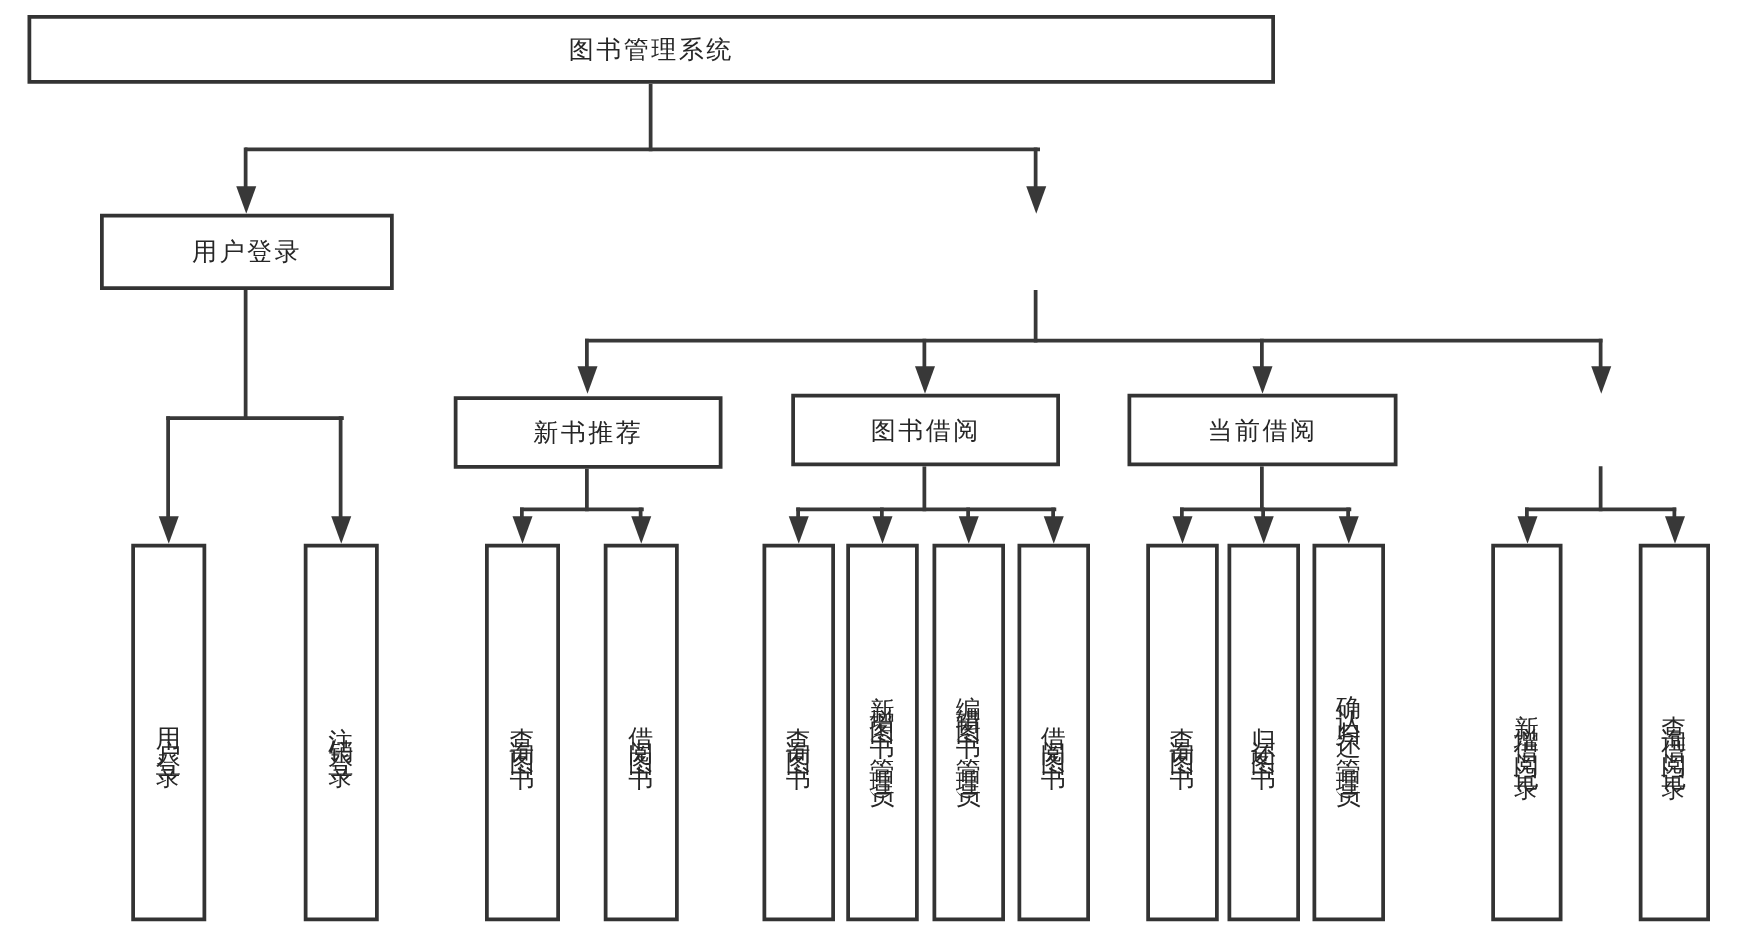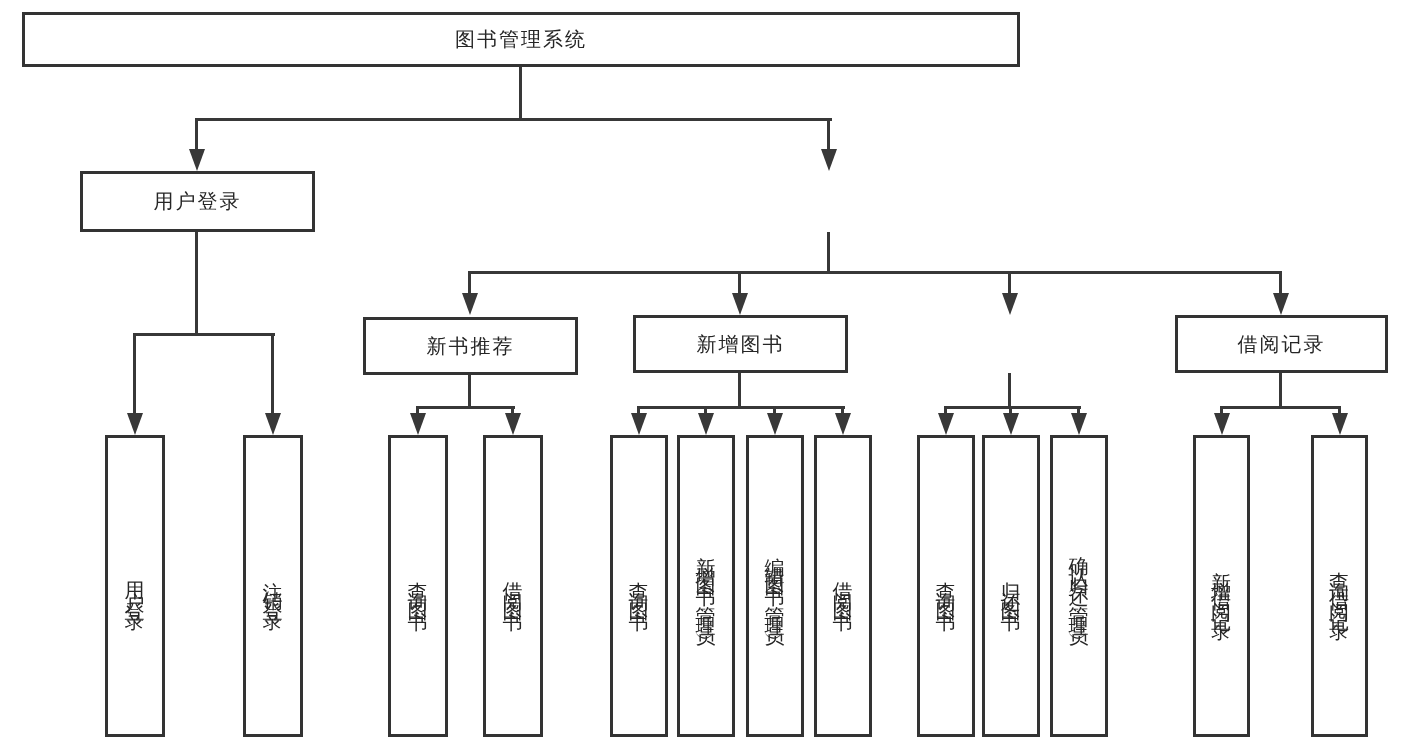--- a/index.html
+++ b/index.html
@@ -34,24 +34,24 @@
 
 <div class="canvas">
 
   <div class="node root" style="left:22px;top:12px;width:998px;height:55px;">图书管理系统</div>
 
   <div class="node" style="left:80px;top:171px;width:235px;height:61px;">用户登录</div>
 
 
   <div class="node" style="left:363px;top:317px;width:215px;height:58px;">新书推荐</div>
 
-  <div class="node" style="left:633px;top:315px;width:215px;height:58px;">新增图书</div>
+  <div class="node" style="left:633px;top:315px;width:215px;height:58px;">图书借阅</div>
 
+  <div class="node" style="left:902px;top:315px;width:216px;height:58px;">当前借阅</div>
 
-  <div class="node" style="left:1175px;top:315px;width:213px;height:58px;">借阅记录</div>
 
   <div class="nodev" style="left:105px;top:435px;width:60px;height:302px;">用户登录</div>
 
   <div class="nodev" style="left:243px;top:435px;width:60px;height:302px;">注销登录</div>
 
   <div class="nodev" style="left:388px;top:435px;width:60px;height:302px;">查询图书</div>
 
   <div class="nodev" style="left:483px;top:435px;width:60px;height:302px;">借阅图书</div>
 
   <div class="nodev" style="left:610px;top:435px;width:58px;height:302px;">查询图书</div>

